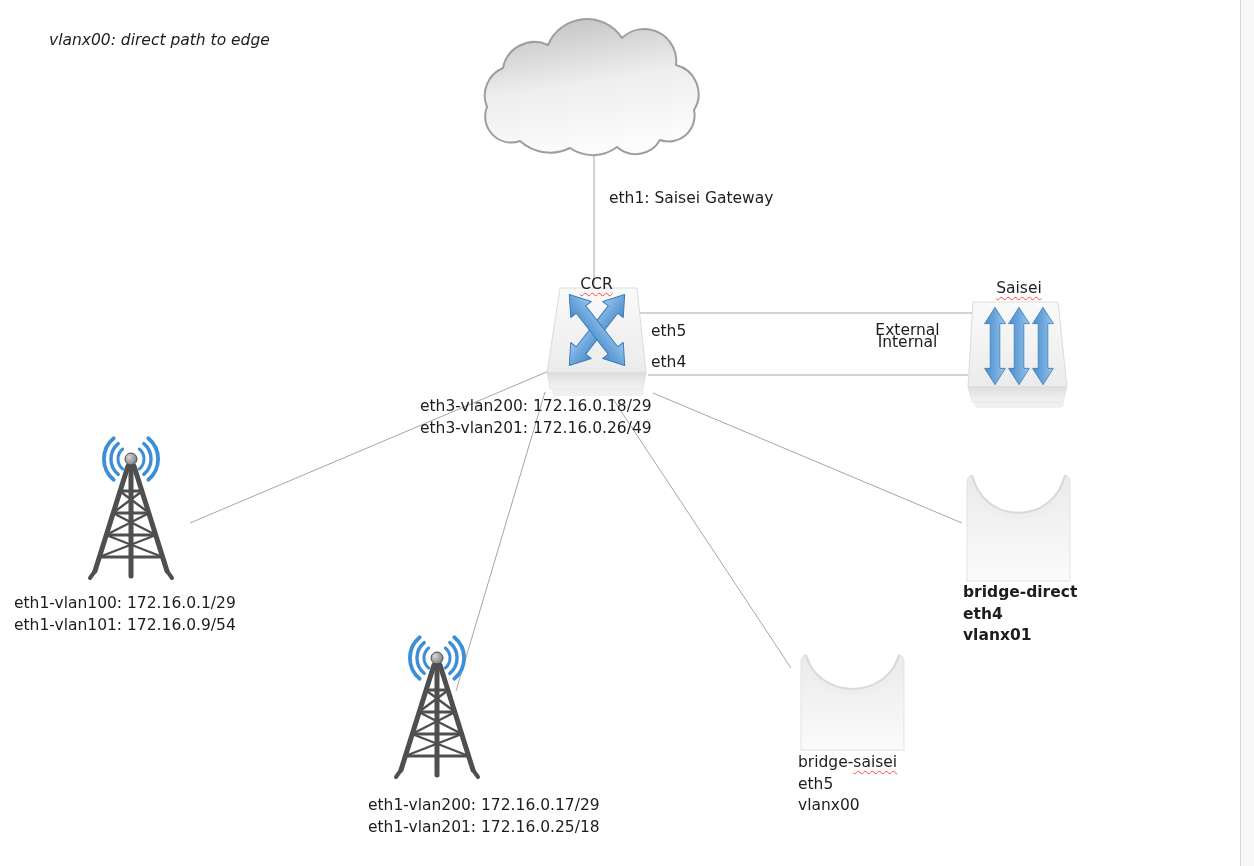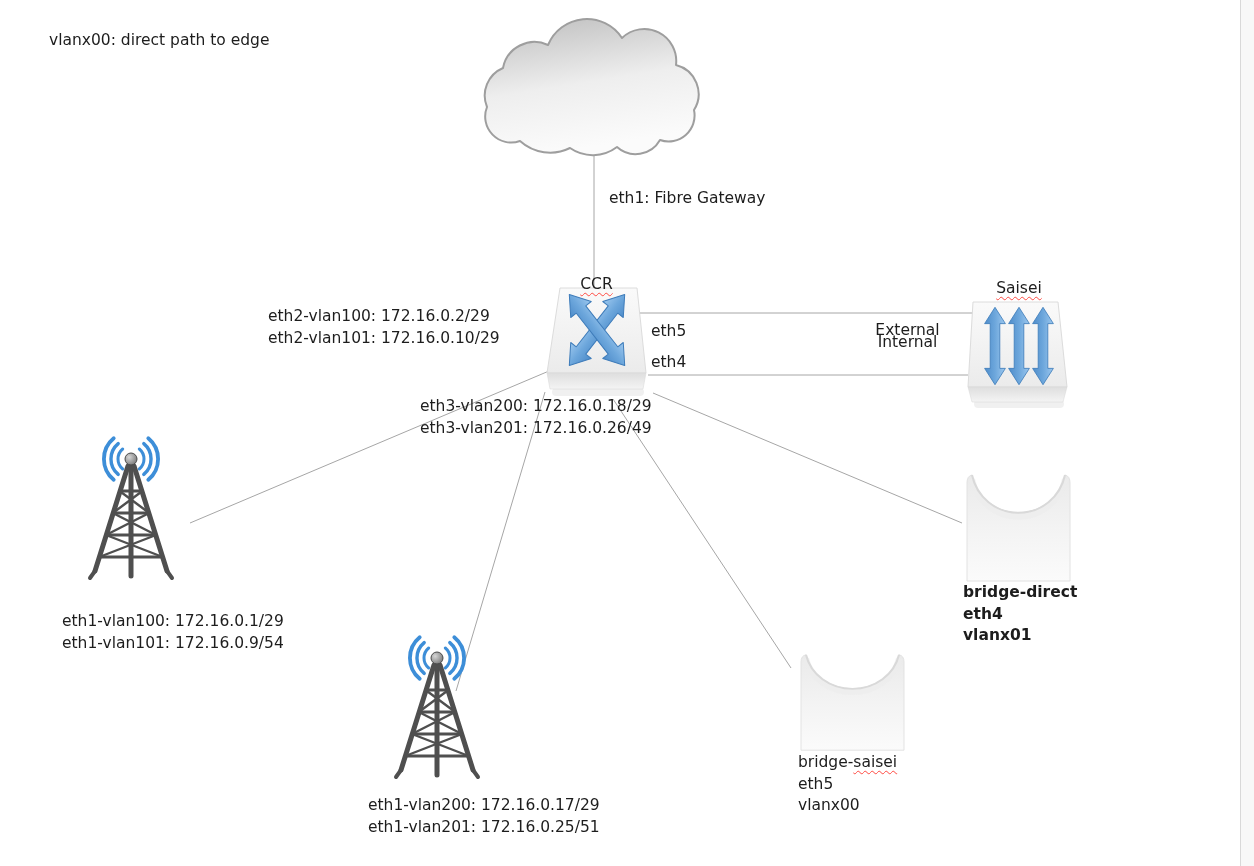--- a/index.html
+++ b/index.html
@@ -149,58 +149,54 @@
     </g>
 
     <g>
       <use href="#bridgeshape" transform="translate(967,473)"></use>
     </g>
     <g>
       <use href="#bridgeshape" transform="translate(801,653) scale(1,0.9)"></use>
     </g>
   </svg>
 
-  <div class="lbl" style="left:49px;top:30px;">
+  <div class="lbl" style="left:49px;top:30px;font-style:italic;">
     <div>vlanx00: direct path to edge</div>
   </div>
 
-  <div class="lbl" style="left:609px;top:188px;">eth1: Fibre Gateway</div>
+  <div class="lbl" style="left:609px;top:188px;">eth1: Saisei Gateway</div>
 
   <div class="lbl center" style="left:559px;top:274px;width:75px;">
     <span class="sp">CCR</span>
   </div>
 
-  <div class="lbl" style="left:268px;top:306px;">
-    <div>eth2-vlan100: 172.16.0.2/29</div>
-    <div>eth2-vlan101: 172.16.0.10/29</div>
-  </div>
 
   <div class="lbl" style="left:420px;top:396px;text-align:right;">
     <div>eth3-vlan200: 172.16.0.18/29</div>
     <div>eth3-vlan201: 172.16.0.26/49</div>
   </div>
 
   <div class="lbl" style="left:651px;top:321px;">eth5</div>
   <div class="lbl" style="left:651px;top:352px;">eth4</div>
 
   <div class="lbl right" style="left:858px;top:320px;width:99px;">External</div>
   <div class="lbl right" style="left:858px;top:332px;width:99px;">Internal</div>
 
   <div class="lbl center" style="left:981px;top:278px;width:76px;">
     <span class="sp">Saisei</span>
   </div>
 
-  <div class="lbl" style="left:14px;top:611px;margin-left:48px;">
+  <div class="lbl" style="left:14px;top:593px;">
     <div>eth1-vlan100: 172.16.0.1/29</div>
     <div>eth1-vlan101: 172.16.0.9/54</div>
   </div>
 
   <div class="lbl" style="left:368px;top:795px;">
     <div>eth1-vlan200: 172.16.0.17/29</div>
-    <div>eth1-vlan201: 172.16.0.25/51</div>
+    <div>eth1-vlan201: 172.16.0.25/18</div>
   </div>
 
   <div class="lbl" style="left:963px;top:582px;font-weight:bold;">
     <div>bridge-direct</div>
     <div>eth4</div>
     <div>vlanx01</div>
   </div>
 
   <div class="lbl" style="left:798px;top:752px;">
     <div><span>bridge-</span><span class="sp">saisei</span></div>

